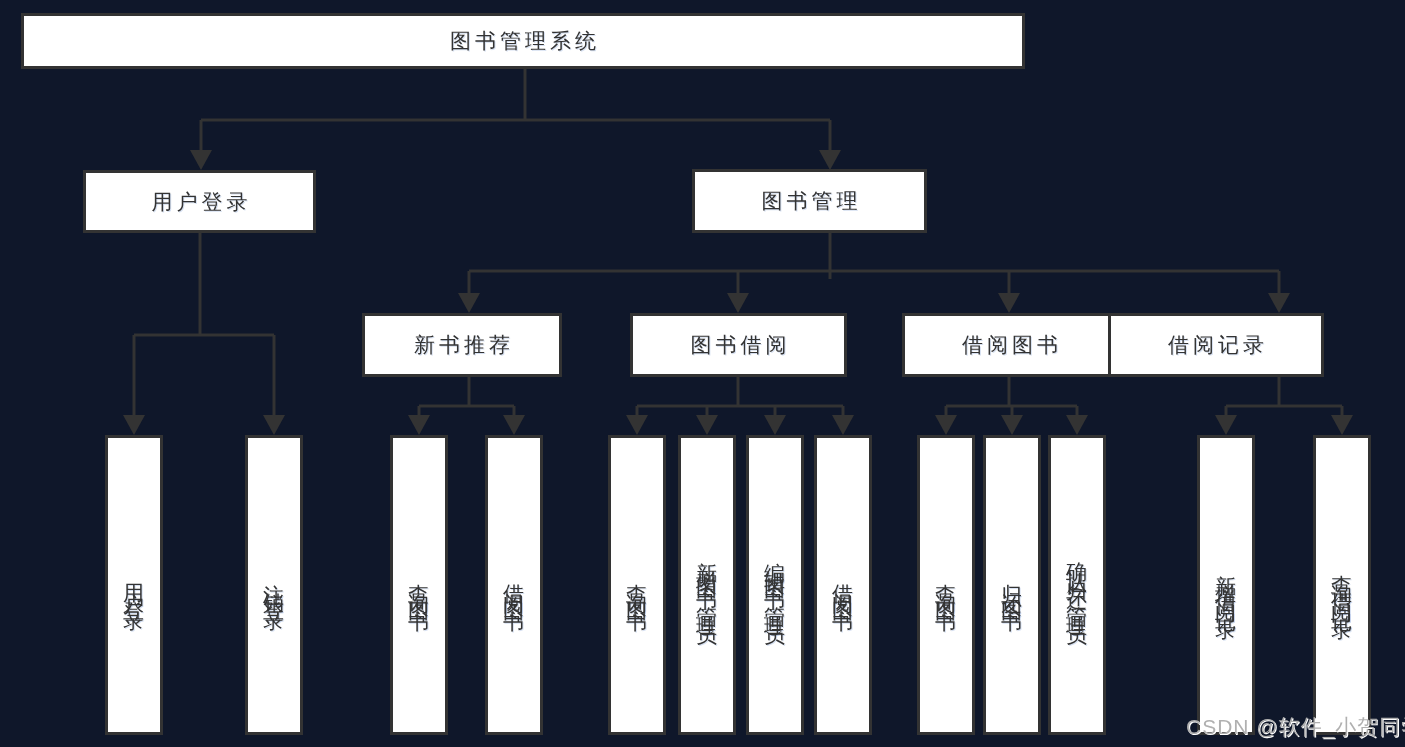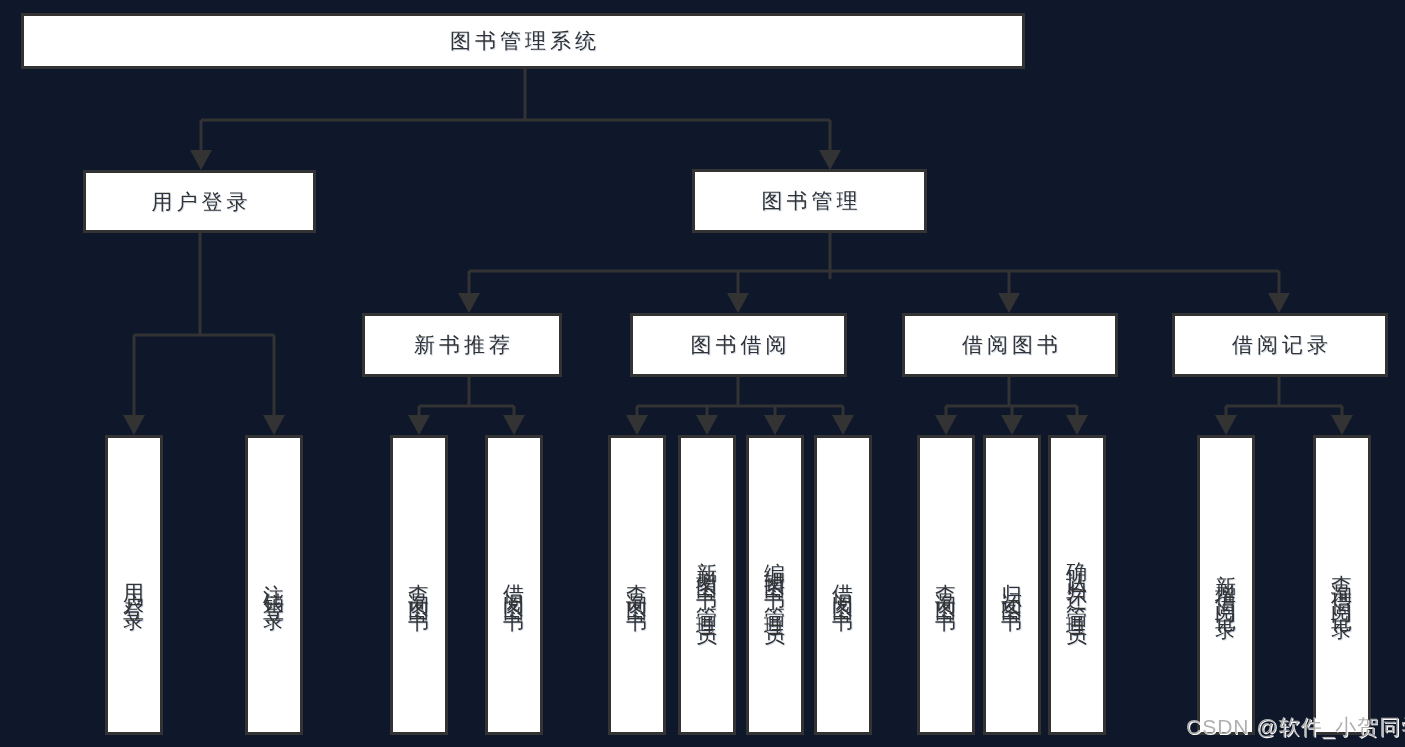--- a/index.html
+++ b/index.html
@@ -93,21 +93,21 @@
   </svg>
 
   <div class="node h-node" style="left:21px; top:13px; width:1004px; height:56px;">图书管理系统</div>
 
   <div class="node h-node" style="left:83px; top:170px; width:233px; height:63px;">用户登录</div>
   <div class="node h-node" style="left:692px; top:169px; width:235px; height:64px;">图书管理</div>
 
   <div class="node h-node" style="left:362px; top:313px; width:200px; height:64px;">新书推荐</div>
   <div class="node h-node" style="left:630px; top:313px; width:217px; height:64px;">图书借阅</div>
   <div class="node h-node" style="left:902px; top:313px; width:216px; height:64px;">借阅图书</div>
-  <div class="node h-node" style="left:1172px; top:313px; width:216px; height:64px;">借阅记录</div>
+  <div class="node h-node" style="left:1108px; top:313px; width:216px; height:64px;">借阅记录</div>
 
   <div class="node v-node" style="left:105px; top:435px; width:58px; height:300px;">用户登录</div>
   <div class="node v-node" style="left:245px; top:435px; width:58px; height:300px;">注销登录</div>
 
   <div class="node v-node" style="left:390px; top:435px; width:58px; height:300px;">查询图书</div>
   <div class="node v-node" style="left:485px; top:435px; width:58px; height:300px;">借阅图书</div>
 
   <div class="node v-node" style="left:608px; top:435px; width:58px; height:300px;">查询图书</div>
   <div class="node v-node" style="left:678px; top:435px; width:58px; height:300px;">新增图书（管理员）</div>
   <div class="node v-node" style="left:746px; top:435px; width:58px; height:300px;">编辑图书（管理员）</div>

